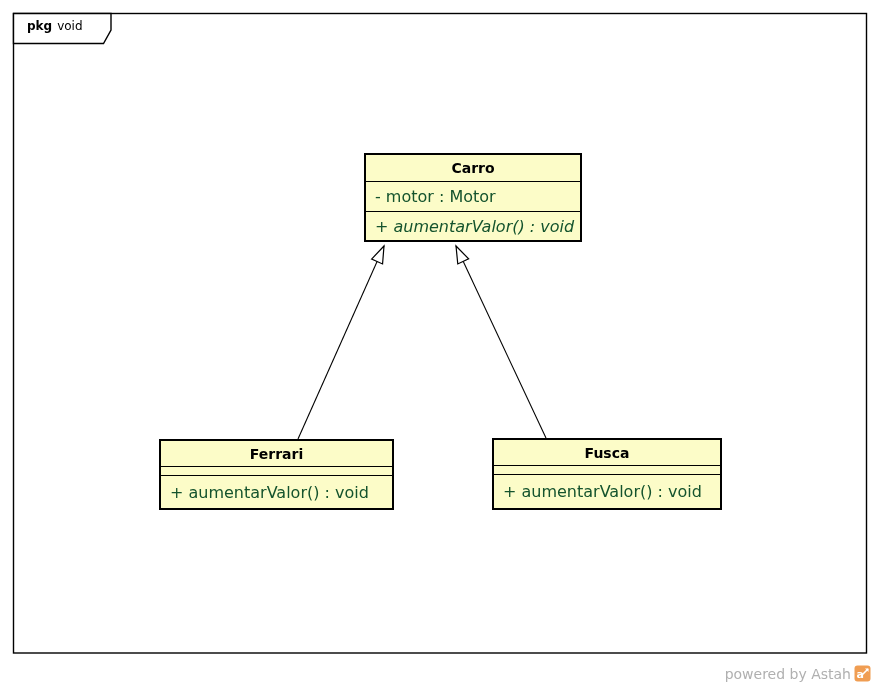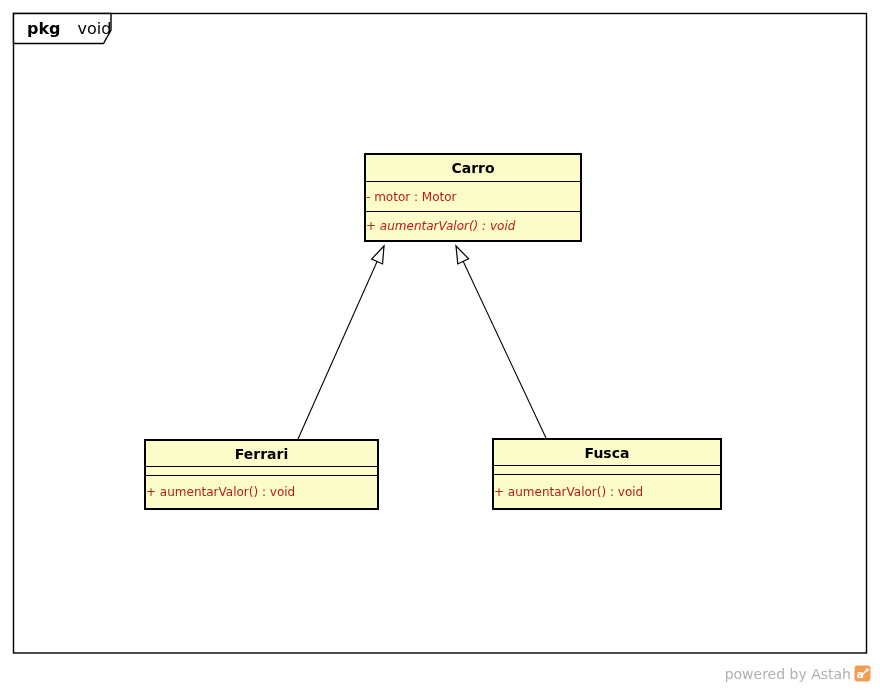--- a/index.html
+++ b/index.html
@@ -21,25 +21,25 @@
     left: 0; top: 0;
     width: 880px; height: 693px;
     z-index: 1;
   }
   
   .tab-label {
     position: absolute;
     left: 27px;
     top: 19px;
     z-index: 2;
-    font-size: 16px;
+    font-size: 12px;
     color: #000;
     display: flex;
     align-items: baseline;
-    gap: 17px;
+    gap: 5px;
     white-space: nowrap;
   }
   .tab-label .kw { font-weight: bold; }
   
   .uml-class {
     position: absolute;
     z-index: 2;
     box-sizing: border-box;
     border: 2px solid #000;
     background: var(--class-fill, #fcfcc8);
@@ -65,30 +65,31 @@
     display: flex;
     align-items: center;
   }
   .cls-methods {
     box-sizing: border-box;
     flex: 1 1 auto;
     display: flex;
     align-items: center;
   }
   .member {
-    font-size: 12px;
+    font-size: 16px;
+    padding-left: 9px;
     white-space: nowrap;
-    color: #b91c1c;
+    color: #14532d;
   }
   .member.abstract { font-style: italic; }
   
   #class-carro   { left: 320px; top: 153px; width: 218px; height: 89px; }
   #class-carro   .cls-name  { height: 27px; }
   #class-carro   .cls-attrs { height: 30px; }
-  #class-ferrari { left: 100px; top: 439px; width: 235px; height: 71px; }
+  #class-ferrari { left: 115px; top: 439px; width: 235px; height: 71px; }
   #class-ferrari .cls-name  { height: 26px; }
   #class-ferrari .cls-attrs { height: 9px; }
   #class-fusca   { left: 448px; top: 438px; width: 230px; height: 72px; justify-content: space-between; }
   #class-fusca   .cls-name  { height: 26px; }
   #class-fusca   .cls-attrs { height: 9px; }
   
   .watermark {
     position: absolute;
     right: 9px;
     top: 665px;

